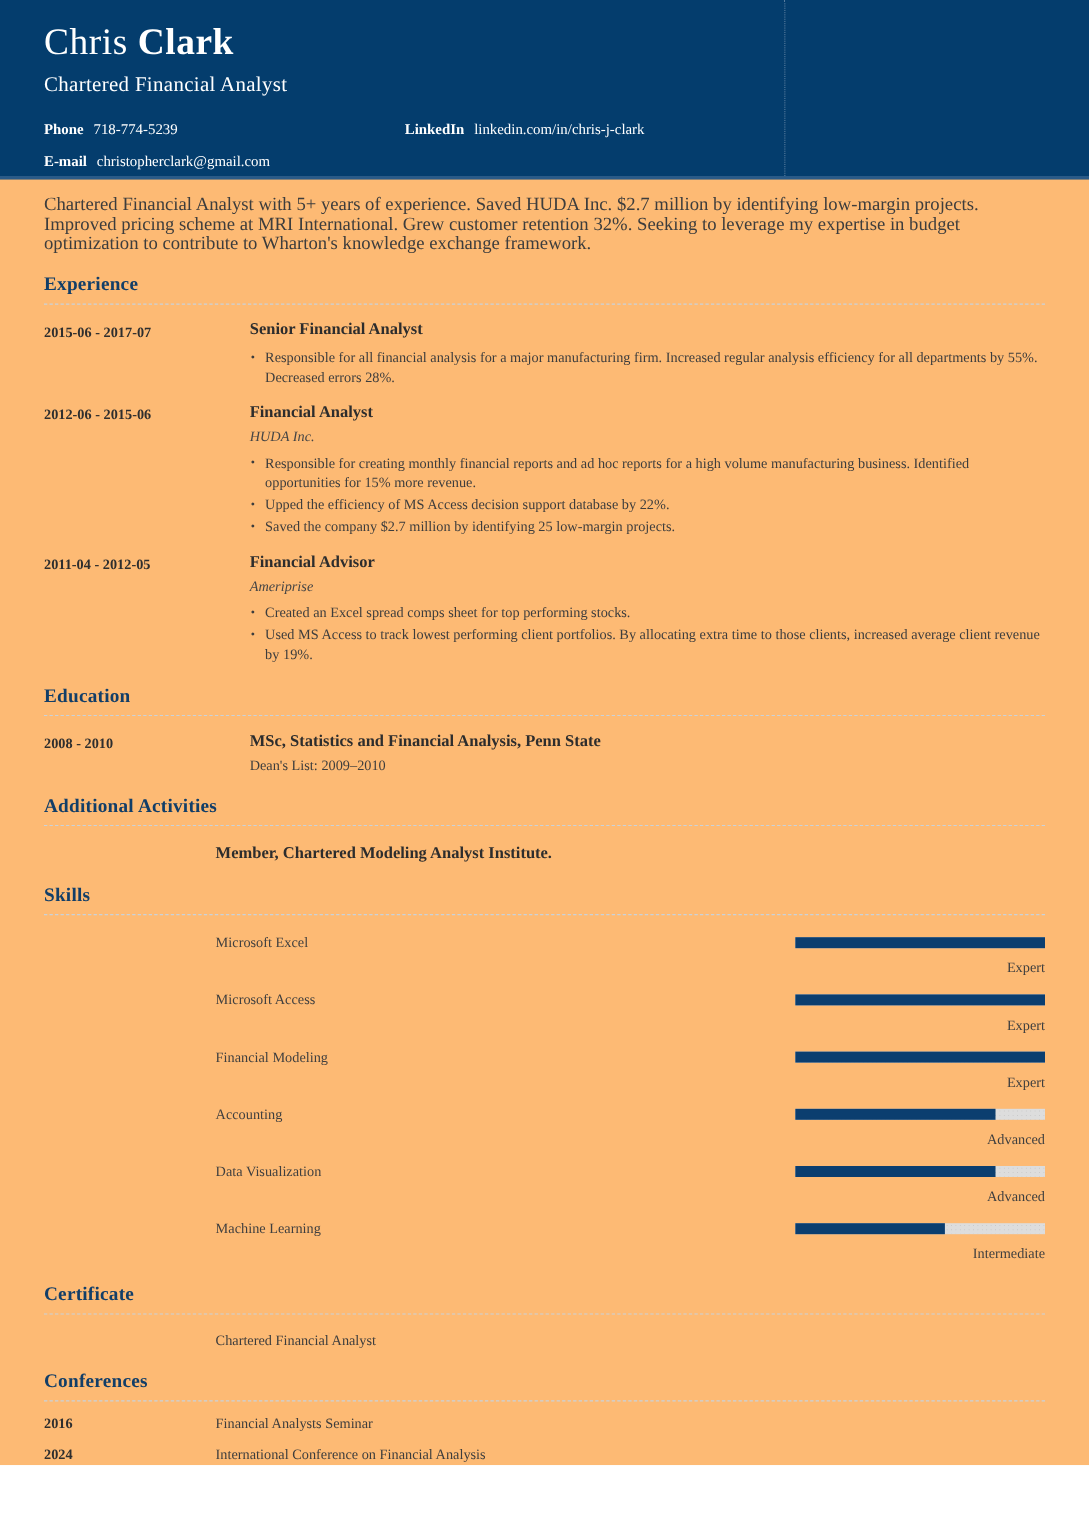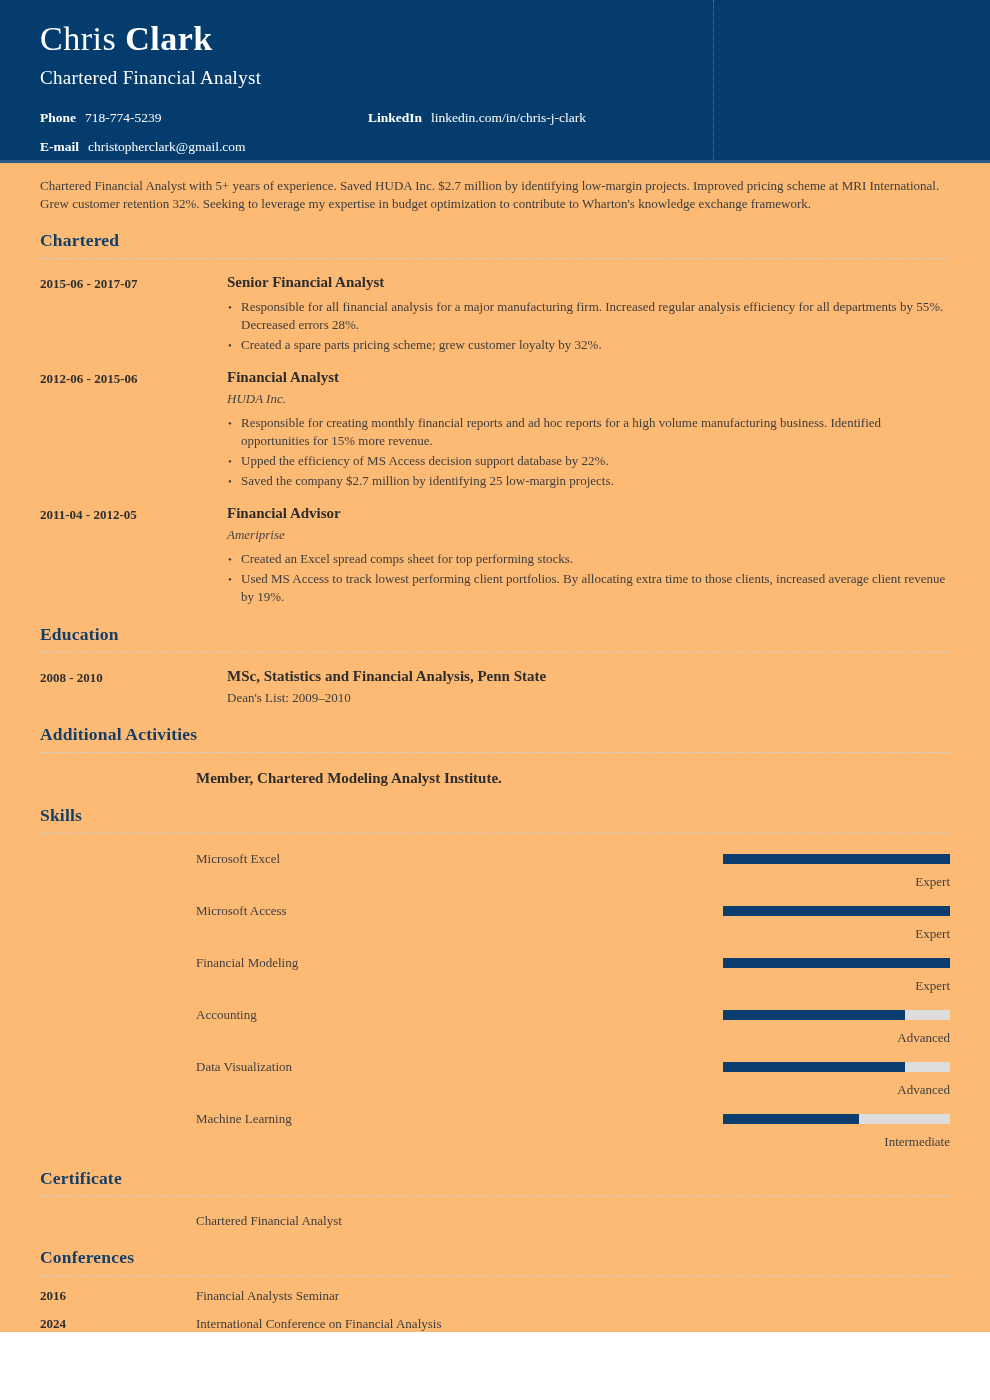--- a/index.html
+++ b/index.html
@@ -18,21 +18,21 @@
   }
   .name { font-size:34px; line-height:38px; font-weight:400; letter-spacing:0.5px; }
   .name b { font-weight:700; }
   .job-title { font-size:19px; font-weight:400; margin-top:9px; letter-spacing:0.3px; }
   .contact { display:grid; grid-template-columns:328px 1fr; row-gap:13px; margin-top:21px; font-size:13.5px; }
   .c-item { white-space:nowrap; }
   .c-label { font-weight:700; margin-right:9px; }
 
   
   .main { padding:14px 40px 0 40px; color:#3a3a3a; }
-  .summary { font-size:13px; line-height:17.5px; color:#3d3d3d; }
+  .summary { font-size:17px; line-height:17.5px; color:#3d3d3d; }
 
   .sec-h {
     color:#123e68; font-size:17.5px; font-weight:700; letter-spacing:0.2px;
     margin-top:18px; padding-bottom:7px;
     border-bottom:1px dashed #c9d2da;
   }
 
   .entry { display:grid; grid-template-columns:156px 1fr; margin-top:15px;gap:31px; }
   .dates { font-size:13px; font-weight:700; color:#2e2e2e; padding-top:2px; }
   .e-title { font-size:15px; font-weight:700; color:#2d2d2d; }
@@ -84,29 +84,28 @@
         <span class="c-label">E-mail</span><span>christopherclark@gmail.com</span>
       </div>
       <div></div>
     </div>
   </div>
 
   <div class="main">
 
     <p class="summary">Chartered Financial Analyst with 5+ years of experience. Saved HUDA Inc. $2.7 million by identifying low-margin projects. Improved pricing scheme at MRI International. Grew customer retention 32%. Seeking to leverage my expertise in budget optimization to contribute to Wharton's knowledge exchange framework.</p>
 
-    <h2 class="sec-h">Chartered</h2>
+    <h2 class="sec-h">Experience</h2>
 
     <div class="entry">
       <div class="dates">2015-06 - 2017-07</div>
       <div>
         <div class="e-title">Senior Financial Analyst</div>
         <ul class="bullets">
           <li>Responsible for all financial analysis for a major manufacturing firm. Increased regular analysis efficiency for all departments by 55%. Decreased errors 28%.</li>
-          <li>Created a spare parts pricing scheme; grew customer loyalty by 32%.</li>
         </ul>
       </div>
     </div>
 
     <div class="entry">
       <div class="dates">2012-06 - 2015-06</div>
       <div>
         <div class="e-title">Financial Analyst</div>
         <div class="e-company">HUDA Inc.</div>
         <ul class="bullets">

